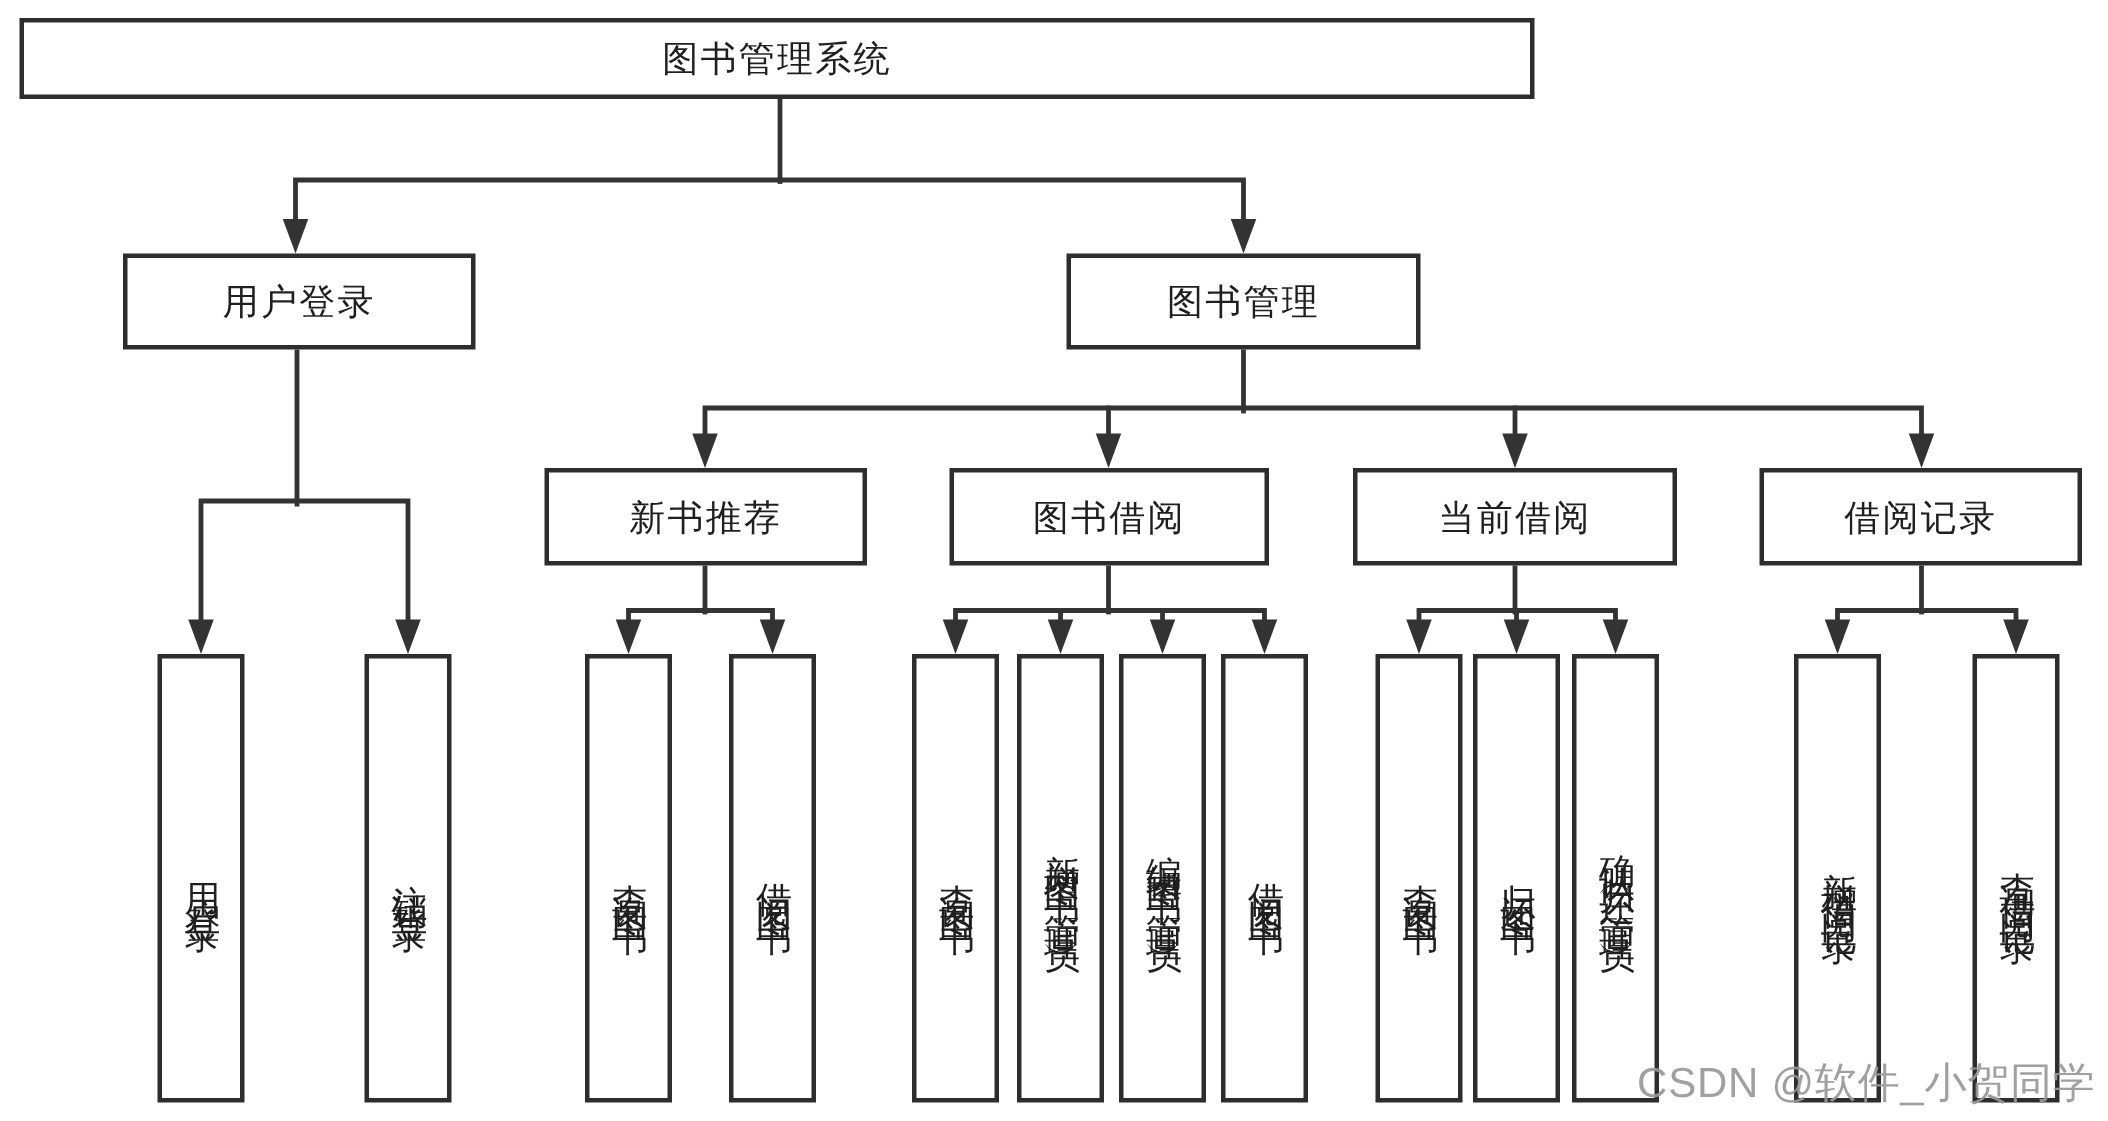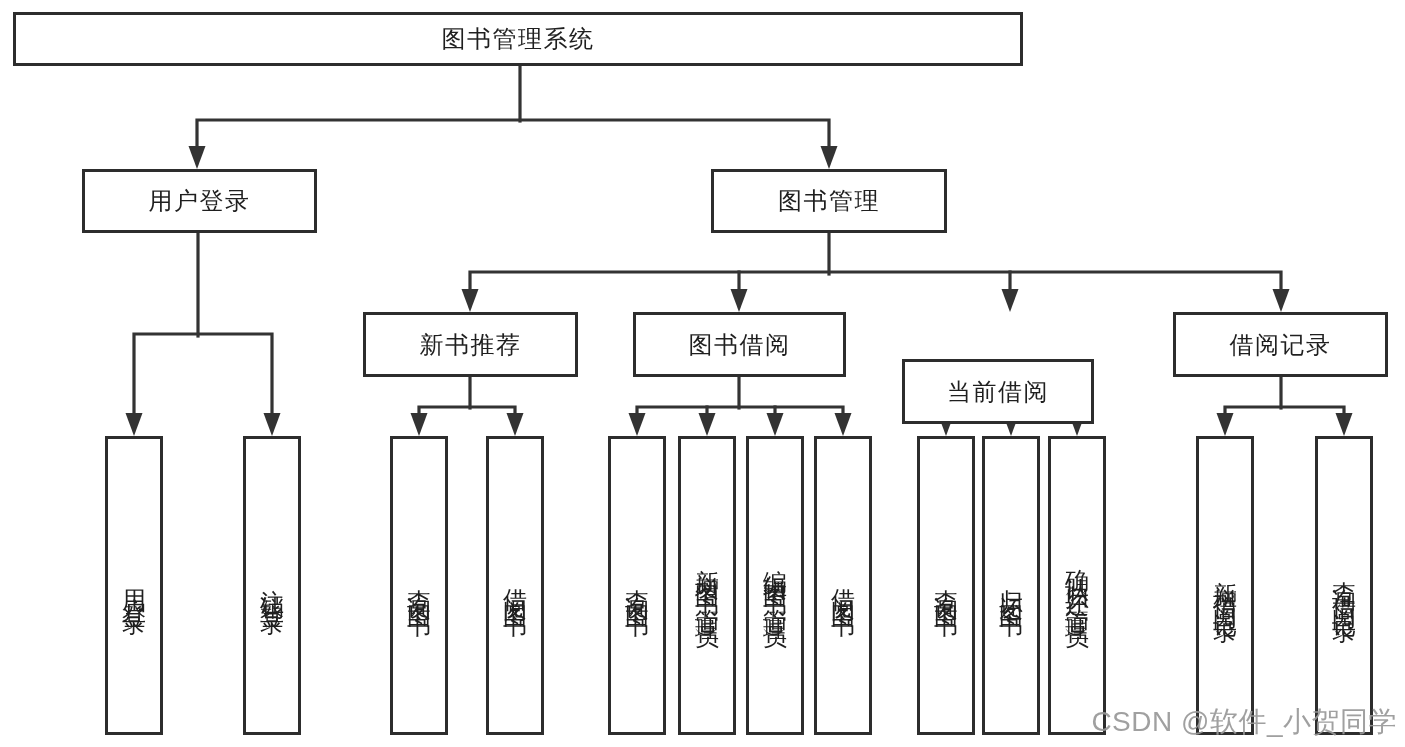--- a/index.html
+++ b/index.html
@@ -127,21 +127,21 @@
   <div class="hnode" style="left:363px; top:312px; width:215px; height:65px;">
     <span>新书推荐</span>
   </div>
 
   <div class="hnode" style="left:711px; top:169px; width:236px; height:64px;">
     <span>图书管理</span>
   </div>
   <div class="hnode" style="left:633px; top:312px; width:213px; height:65px;text-align:right;">
     <span>图书借阅</span>
   </div>
-  <div class="hnode" style="left:902px; top:312px; width:192px; height:65px;margin-top:47px;">
+  <div class="hnode" style="left:902px; top:312px; width:216px; height:65px;">
     <span>当前借阅</span>
   </div>
   <div class="hnode" style="left:1173px; top:312px; width:215px; height:65px;">
     <span>借阅记录</span>
   </div>
 
   <div class="vnode" style="left:105px;">
     <span class="vlabel">用户登录</span>
   </div>
   <div class="vnode" style="left:243px;">

